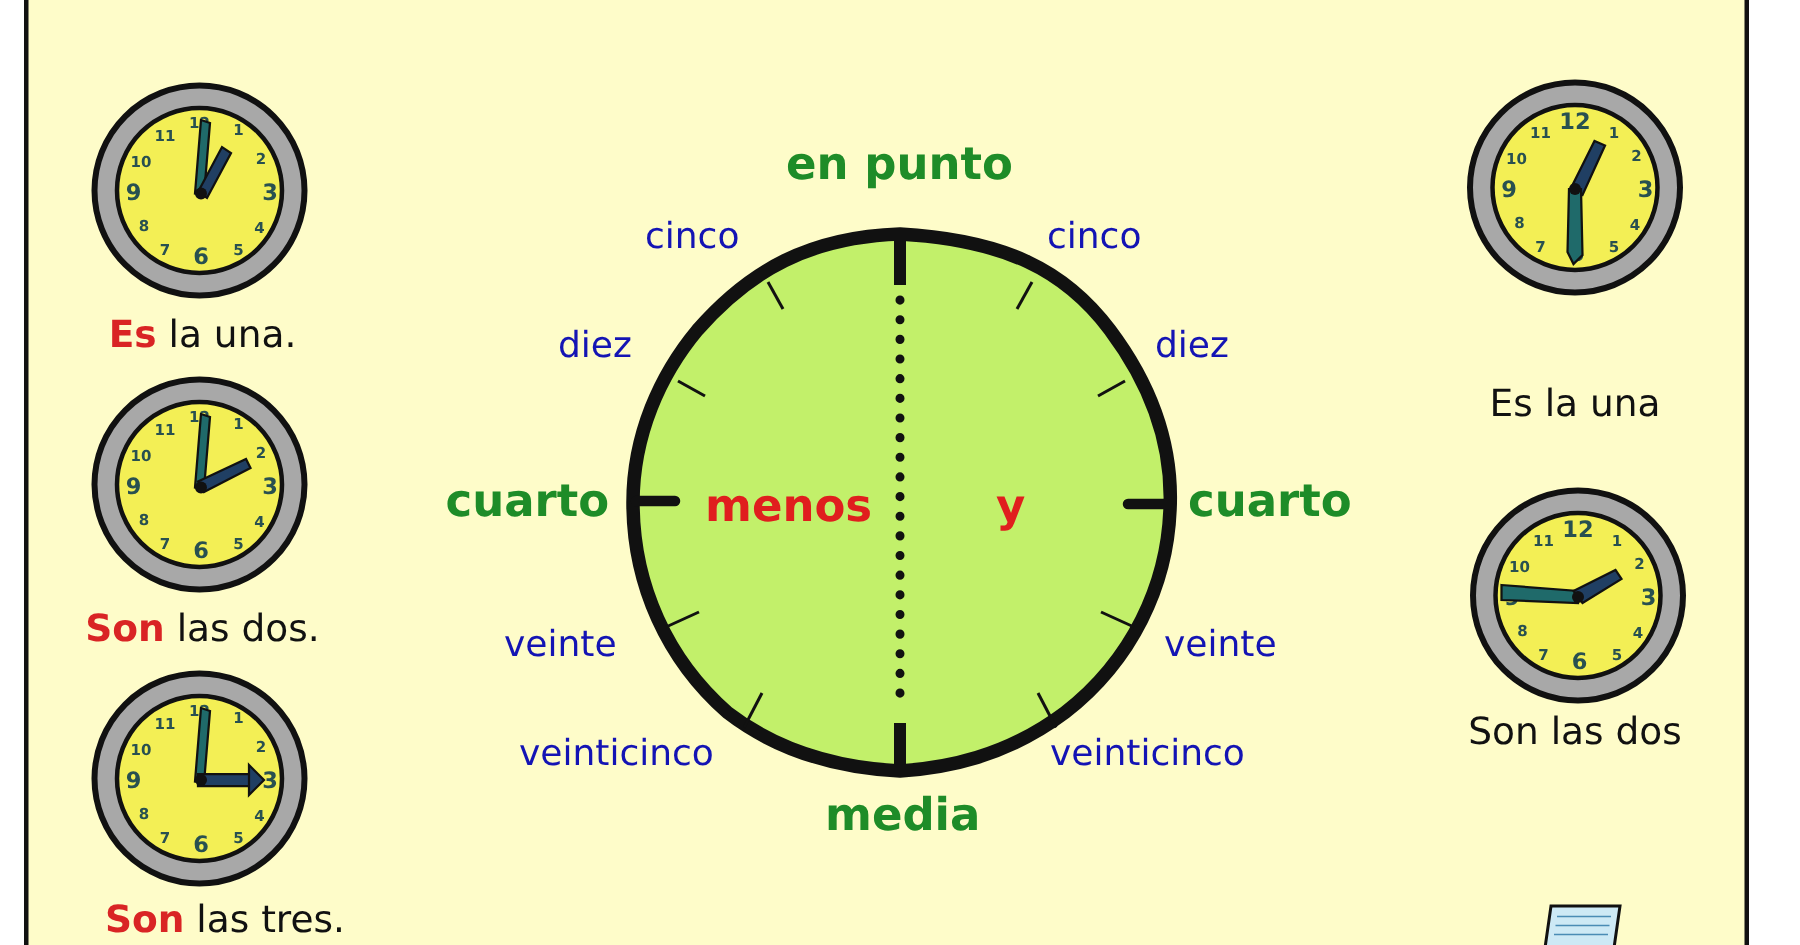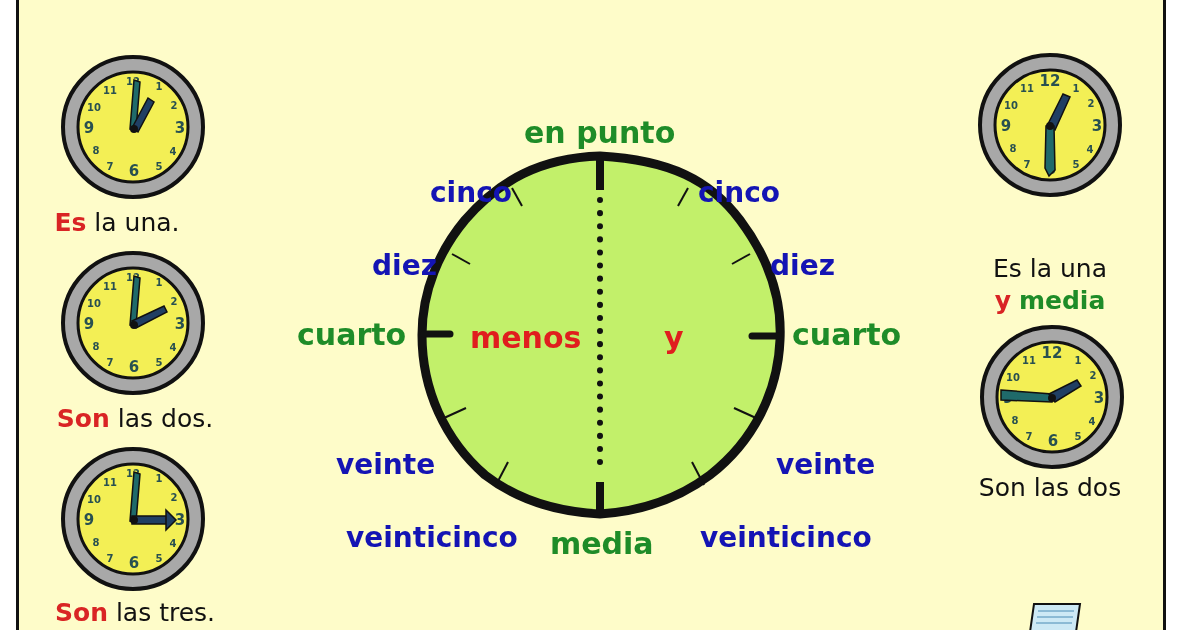--- a/index.html
+++ b/index.html
@@ -3,21 +3,21 @@
   <meta charset="utf-8">
   <style>
     * { margin: 0; padding: 0; box-sizing: border-box; }
     html, body { width: 1200px; height: 630px; overflow: hidden; background: #ffffff; }
     body { position: relative; font-family: "DejaVu Sans", sans-serif; }
     .panel {
       position: absolute; left: 16px; top: -10px; width: 1150px; height: 660px;
       background: #fefcc9; border: 3px solid #111; border-radius: 4px;
     }
     .txt { position: absolute; white-space: nowrap; font-family: "DejaVu Sans", sans-serif; }
-    .lbl-blue { color: #1414b4; font-weight: bold; font-size: 28px; margin-top: 33px; }
+    .lbl-blue { color: #1414b4; font-weight: normal; font-size: 24px; }
     .lbl-green { color: #1e8c28; font-weight: bold; font-size: 30px; }
     .lbl-red { color: #e01e1e; font-weight: bold; font-size: 30px; }
     .caption { font-size: 25px; color: #111; text-align: center; }
     .caption .red { color: #d92424; font-weight: bold; }
     .caption .green { color: #1e8c28; font-weight: bold; }
     .small-clock { position: absolute; width: 150px; height: 150px; }
     svg { display: block; }
   </style>
 </head>
 <body>
@@ -38,21 +38,21 @@
       <text x="52" y="118" font-size="10">7</text>
     <text x="38" y="102" font-size="10">8</text>
       <text x="31" y="81" font-size="15">9</text>
     <text x="36" y="59" font-size="10">10</text>
       <text x="52" y="42" font-size="10">11</text>
   </g>
   <path d="M72 77 L76 28 L82 30 L78 78 Z" fill="#1f6a6a" stroke="#111" stroke-width="1.5"></path>
   <path d="M74 76 L90 46 L96 50 L80 80 Z" fill="#203f63" stroke="#111" stroke-width="1.5"></path>
   <circle cx="76" cy="77" r="4" fill="#111"></circle>
 </svg>
-<div class="txt caption" style="left:32px;top:208px;width:170px;">
+<div class="txt caption" style="left:50px;top:208px;width:170px;">
   <span class="red">Es</span><span> la una.</span>
 </div>
 
 <svg class="small-clock" style="left:58px;top:248px" viewBox="0 0 150 150">
   <circle cx="75" cy="75" r="70" fill="#a8a8a8" stroke="#111" stroke-width="4"></circle>
   <circle cx="75" cy="75" r="55" fill="#f3ef55" stroke="#111" stroke-width="3"></circle>
   <g font-family="DejaVu Sans, sans-serif" font-weight="bold" fill="#285050" text-anchor="middle">
     <text x="75" y="33" font-size="10">12</text>
       <text x="101" y="38" font-size="10">1</text>
     <text x="116" y="57" font-size="10">2</text>
@@ -89,21 +89,21 @@
     <text x="38" y="102" font-size="10">8</text>
       <text x="31" y="81" font-size="15">9</text>
     <text x="36" y="59" font-size="10">10</text>
       <text x="52" y="42" font-size="10">11</text>
   </g>
   <path d="M72 77 L76 28 L82 30 L78 78 Z" fill="#1f6a6a" stroke="#111" stroke-width="1.5"></path>
   <path d="M74 72 L110 72 L110 80 L74 80 Z" fill="#203f63" stroke="#111" stroke-width="1.5"></path>
   <path d="M108 66 L118 76 L108 86 Z" fill="#203f63" stroke="#111" stroke-width="1.5"></path>
   <circle cx="76" cy="76" r="4" fill="#111"></circle>
 </svg>
-<div class="txt caption" style="left:40px;top:598px;width:190px;">
+<div class="txt caption" style="left:40px;top:598px;width:190px;text-align:right;">
   <span class="red">Son</span><span> las tres.</span>
 </div>
 
 <svg class="small-clock" style="left:975px;top:50px" viewBox="0 0 150 150">
   <circle cx="75" cy="75" r="70" fill="#a8a8a8" stroke="#111" stroke-width="4"></circle>
   <circle cx="75" cy="75" r="55" fill="#f3ef55" stroke="#111" stroke-width="3"></circle>
   <g font-family="DejaVu Sans, sans-serif" font-weight="bold" fill="#285050" text-anchor="middle">
     <text x="75" y="36" font-size="15">12</text>
       <text x="101" y="42" font-size="10">1</text>
     <text x="116" y="57" font-size="10">2</text>
@@ -116,21 +116,20 @@
       <text x="31" y="81" font-size="15">9</text>
     <text x="36" y="59" font-size="10">10</text>
       <text x="52" y="42" font-size="10">11</text>
   </g>
   <path d="M72 76 L88 44 L95 47 L80 80 Z" fill="#203f63" stroke="#111" stroke-width="1.5"></path>
   <path d="M71 76 L79 76 L80 120 L74 126 L70 118 Z" fill="#1f6a6a" stroke="#111" stroke-width="1.5"></path>
   <circle cx="75" cy="76" r="4" fill="#111"></circle>
 </svg>
 <div class="txt caption" style="left:970px;top:210px;width:160px;line-height:32px;margin-top:43px;">
   <div>Es la una</div>
-  <div><span class="red">y</span> <span class="green">media</span></div>
 </div>
 
 <svg class="small-clock" style="left:977px;top:322px" viewBox="0 0 150 150">
   <circle cx="75" cy="75" r="70" fill="#a8a8a8" stroke="#111" stroke-width="4"></circle>
   <circle cx="75" cy="75" r="55" fill="#f3ef55" stroke="#111" stroke-width="3"></circle>
   <g font-family="DejaVu Sans, sans-serif" font-weight="bold" fill="#285050" text-anchor="middle">
     <text x="75" y="36" font-size="15">12</text>
       <text x="101" y="42" font-size="10">1</text>
     <text x="116" y="57" font-size="10">2</text>
       <text x="122" y="81" font-size="15">3</text>
@@ -170,21 +169,21 @@
     <line x1="42" y1="104" x2="60" y2="114"></line>
     <line x1="278" y1="38" x2="268" y2="56"></line>
     <line x1="340" y1="104" x2="322" y2="114"></line>
     <line x1="34" y1="268" x2="56" y2="258"></line>
     <line x1="86" y1="335" x2="98" y2="312"></line>
     <line x1="346" y1="268" x2="324" y2="258"></line>
     <line x1="294" y1="335" x2="282" y2="312"></line>
   </g>
 </svg>
 
-<div class="txt lbl-green" style="left:524px;top:115px;">en punto</div>
+<div class="txt lbl-green" style="left:524px;top:92px;">en punto</div>
 <div class="txt lbl-green" style="left:550px;top:526px;">media</div>
 <div class="txt lbl-red" style="left:470px;top:320px;">menos</div>
 <div class="txt lbl-red" style="left:664px;top:320px;">y</div>
 
 <div class="txt lbl-blue" style="left:430px;top:143px;">cinco</div>
 <div class="txt lbl-blue" style="left:372px;top:216px;">diez</div>
 <div class="txt lbl-green" style="left:297px;top:317px;">cuarto</div>
 <div class="txt lbl-blue" style="left:336px;top:415px;">veinte</div>
 <div class="txt lbl-blue" style="left:346px;top:488px;">veinticinco</div>
 

